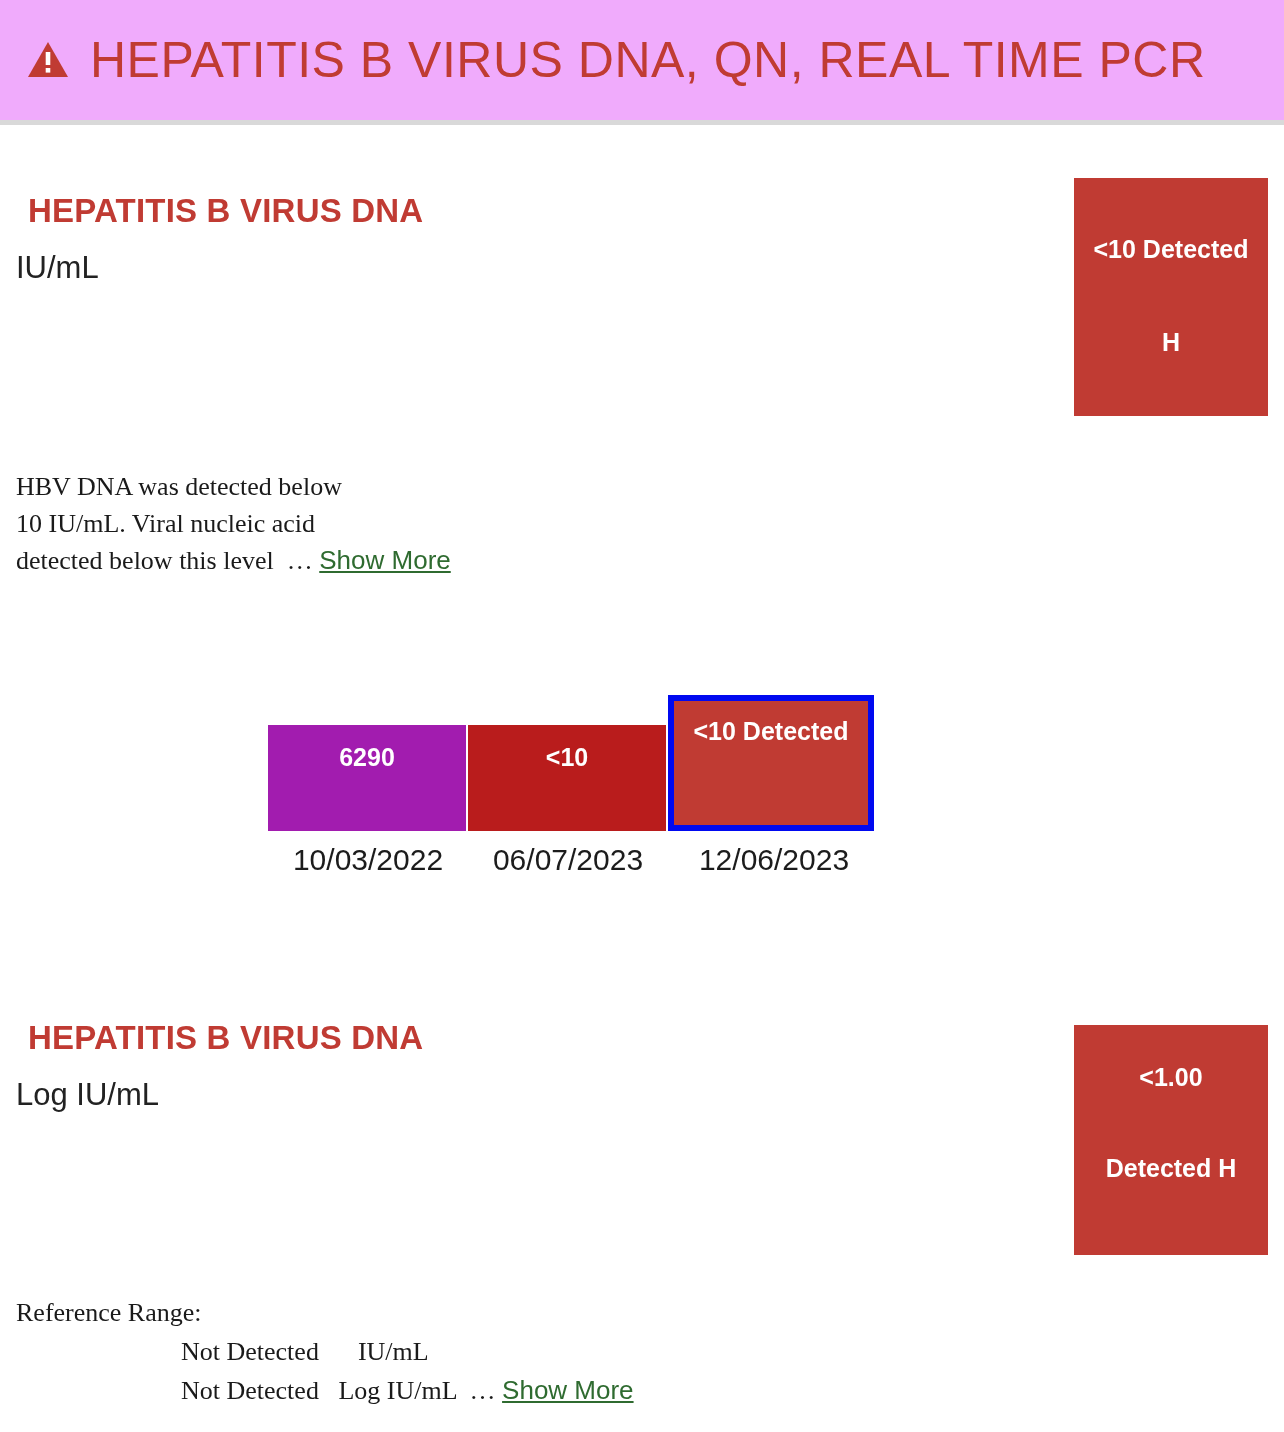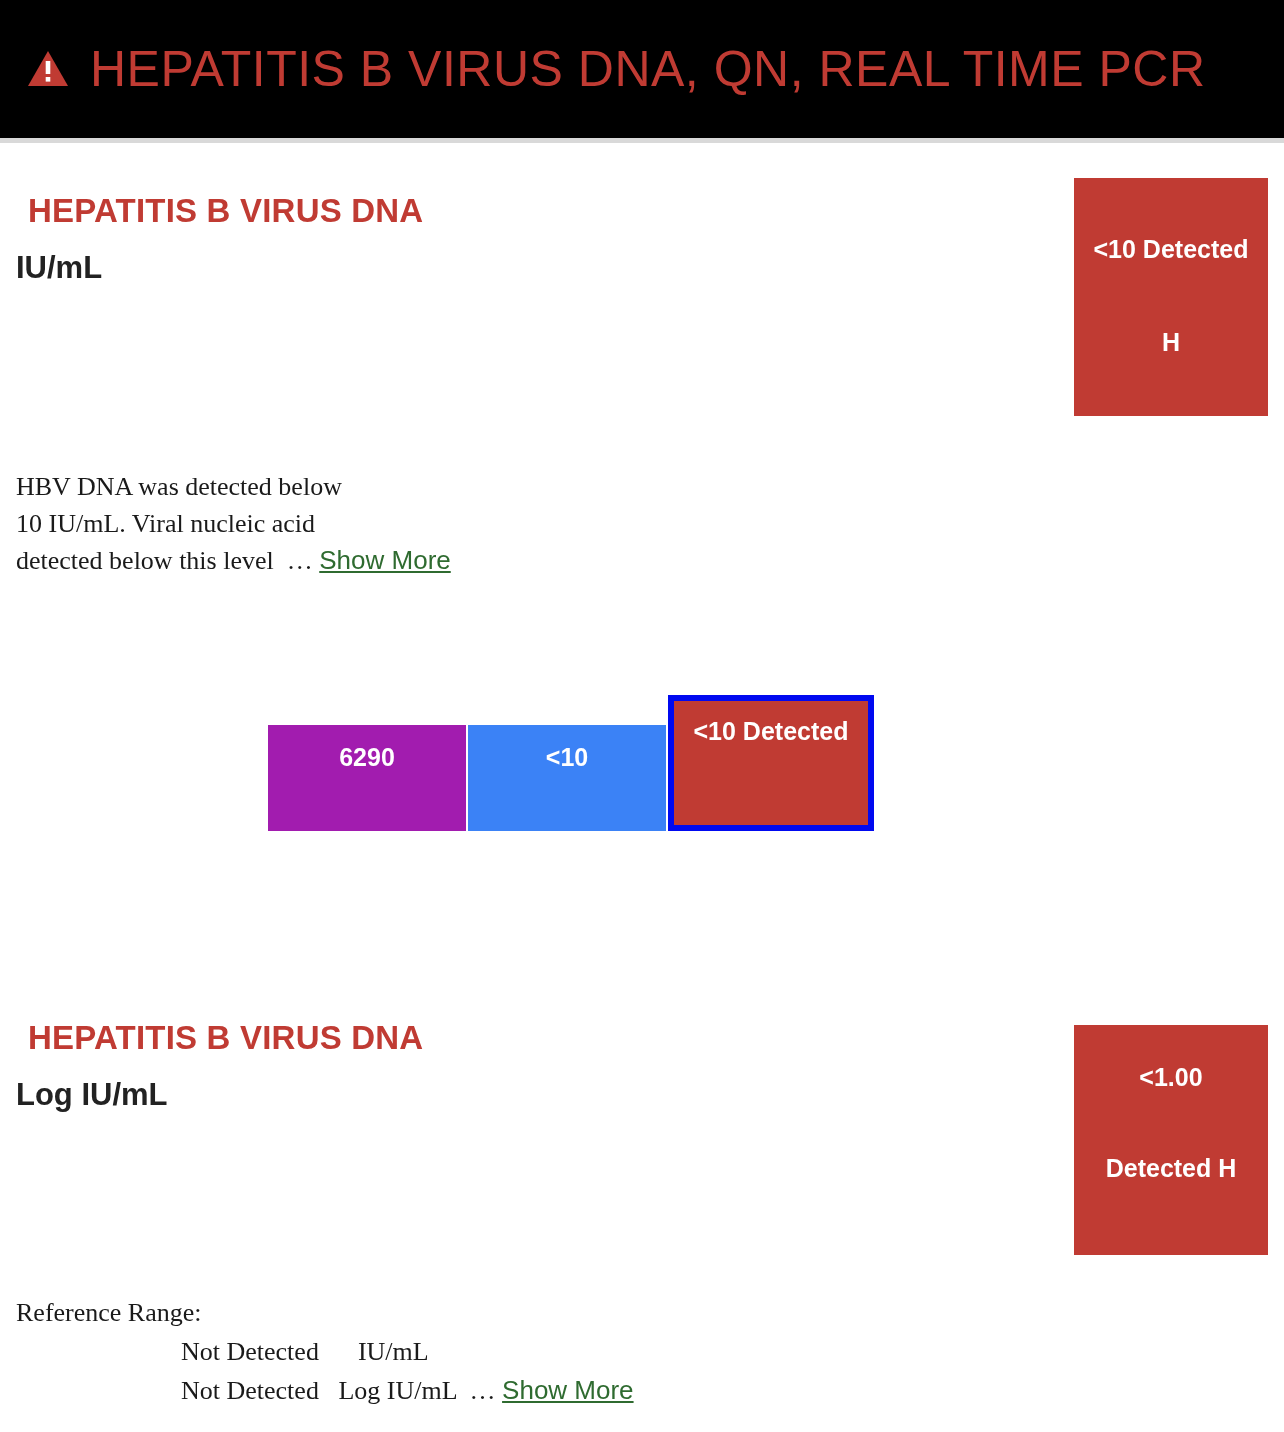--- a/index.html
+++ b/index.html
@@ -14,22 +14,22 @@
     overflow: hidden;
     position: relative;
   }
 
   
   .header {
     position: absolute;
     left: 0;
     top: 0;
     width: 1284px;
-    height: 143px;
-    background: #000000;
+    height: 125px;
+    background: #f0abfc;
     border-bottom: 5px solid #d9d9d9;
     box-sizing: border-box;
     display: flex;
     align-items: center;
   }
   .warn-icon {
     margin-left: 26px;
     width: 44px;
     height: 44px;
     display: block;
@@ -64,21 +64,21 @@
     letter-spacing: 0.2px;
     white-space: nowrap;
     margin-left: 12px;
   }
   .result-units {
     position: absolute;
     left: 16px;
     top: 72px;
     color: #222222;
     font-size: 31px;
-    font-weight: 700;
+    font-weight: 400;
     white-space: nowrap;
   }
 
   
   .value-badge {
     position: absolute;
     background: #c03b33;
     color: #ffffff;
     text-align: center;
     font-weight: bold;
@@ -177,21 +177,21 @@
   }
   .tile .tile-value {
     position: absolute;
     left: 0;
     top: 18px;
     width: 100%;
     text-align: center;
     white-space: nowrap;
   }
   .tile.red    { background: #a21caf; }
-  .tile.gray   { background: #3b82f6; }
+  .tile.gray   { background: #b91c1c; }
   .tile.plain  { width: 198px; height: 106px; margin-top: 30px; }
   .tile.selected {
     width: 206px;
     height: 136px;
     margin-top: 0;
     border: 6px solid #0009f0;
     background: #c03b33;
   }
   .tile.selected .tile-value { top: 16px; }
   .tile-gap { width: 2px; }
@@ -249,20 +249,25 @@
     <div class="tile-gap"></div>
     <div class="tile plain gray">
       <span class="tile-value">&lt;10</span>
     </div>
     <div class="tile-gap"></div>
     <div class="tile selected">
       <span class="tile-value">&lt;10 Detected</span>
     </div>
   </div>
 
+  <div class="dates-row">
+    <div class="date-label d0">10/03/2022</div>
+    <div class="date-label d1">06/07/2023</div>
+    <div class="date-label d2">12/06/2023</div>
+  </div>
 
 </div>
 
 <div class="section" id="section-2">
 
   <div class="result-name">HEPATITIS B VIRUS DNA</div>
   <div class="result-units">Log IU/mL</div>
 
   <div class="value-badge" id="badge-2">
     <div class="badge-line-a">&lt;1.00</div>

